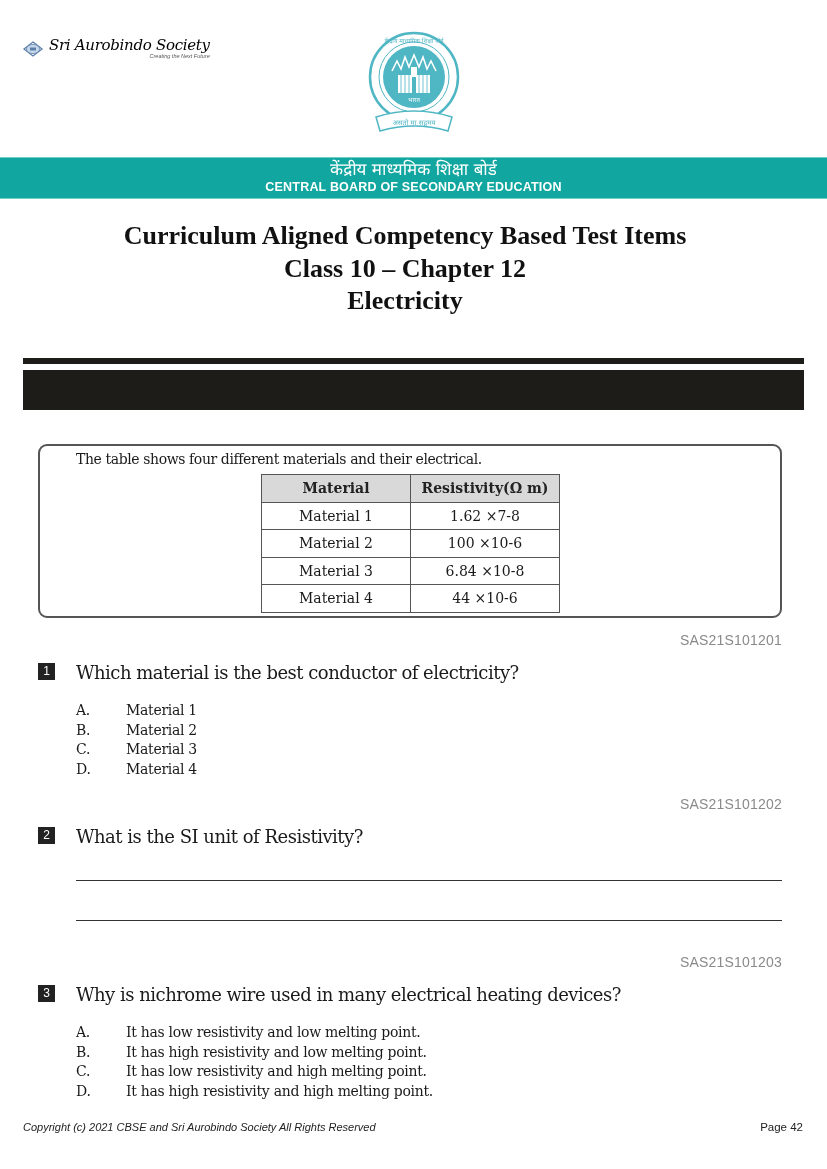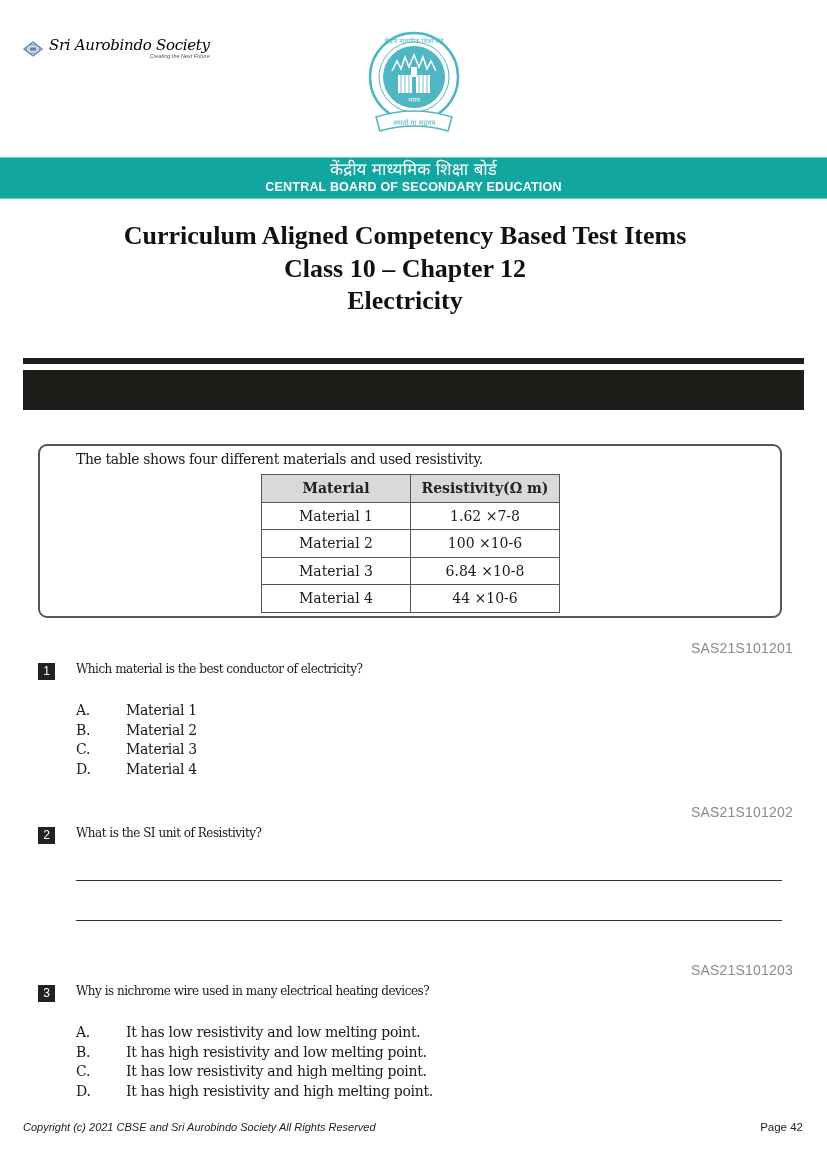--- a/index.html
+++ b/index.html
@@ -27,24 +27,24 @@
   .black-bar { left: 23px; top: 370px; width: 781px; height: 40px; background: #1d1c18; }
 
   
   .stim-box { left: 38px; top: 444px; width: 744px; height: 174px; border: 2px solid #555; border-radius: 9px; box-sizing: border-box; }
   .stim-text { left: 76px; top: 451px; font-size: 14px; letter-spacing: -0.4px; }
 
   table.res { position: absolute; left: 261px; top: 474px; border-collapse: collapse; font-size: 14px; }
   table.res th, table.res td { border: 1px solid #555; width: 148px; height: 26.5px; text-align: center; padding: 0; }
   table.res th { background: #d9d9d9; font-weight: bold; color: #222; }
 
-  .item-code { right: 34px; font-family: "Liberation Sans", sans-serif; font-size: 14px; color: #8a8a8a; letter-spacing: 0.2px; margin-top: 8px; }
+  .item-code { right: 45px; font-family: "Liberation Sans", sans-serif; font-size: 14px; color: #8a8a8a; letter-spacing: 0.2px; }
   .qnum { left: 38px; width: 17px; height: 17px; background: #222; color: #fff; font-family: "Liberation Sans", sans-serif;
           font-size: 12px; line-height: 17px; text-align: center; }
-  .qtext { left: 76px; font-size: 12px; letter-spacing: -0.5px; }
+  .qtext { left: 76px; font-size: 18px; letter-spacing: -0.5px; }
   .opt { left: 76px; font-size: 14px; line-height: 19.5px; letter-spacing: -0.3px; }
   .opt .letter { display: inline-block; width: 50px; }
 
   .answer-line { left: 76px; width: 706px; height: 0; border-top: 1px solid #333; }
 
   .footer-left { left: 23px; top: 1121px; font-family: "Liberation Sans", sans-serif; font-style: italic; font-size: 11px; color: #222; }
   .footer-right { right: 24px; top: 1121px; font-family: "Liberation Sans", sans-serif; font-size: 11.5px; color: #222; }
 </style>
 </head>
 <body>
@@ -96,21 +96,21 @@
 <div class="abs title-block">
   <div>Curriculum Aligned Competency Based Test Items</div>
   <div>Class 10 – Chapter 12</div>
   <div>Electricity</div>
 </div>
 
 <div class="abs rule-thick"></div>
 <div class="abs black-bar"></div>
 
 <div class="abs stim-box"></div>
-<div class="abs stim-text">The table shows four different materials and used resistivity.</div>
+<div class="abs stim-text">The table shows four different materials and their electrical.</div>
 <table class="res">
   <thead>
     <tr>
       <th>Material</th>
       <th>Resistivity(Ω m)</th>
     </tr>
   </thead>
   <tbody>
     <tr>
       <td>Material 1</td>

